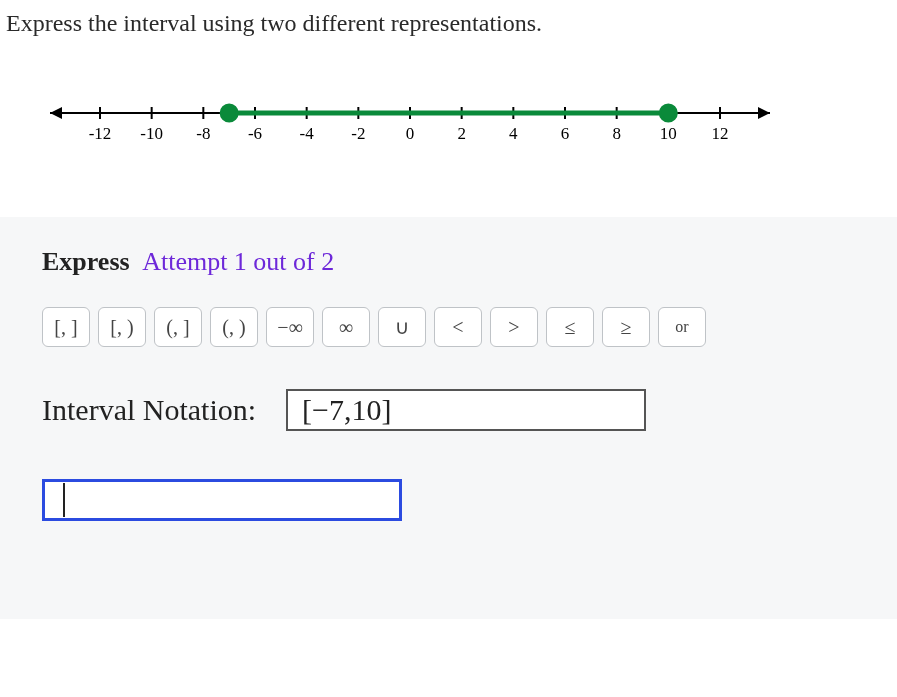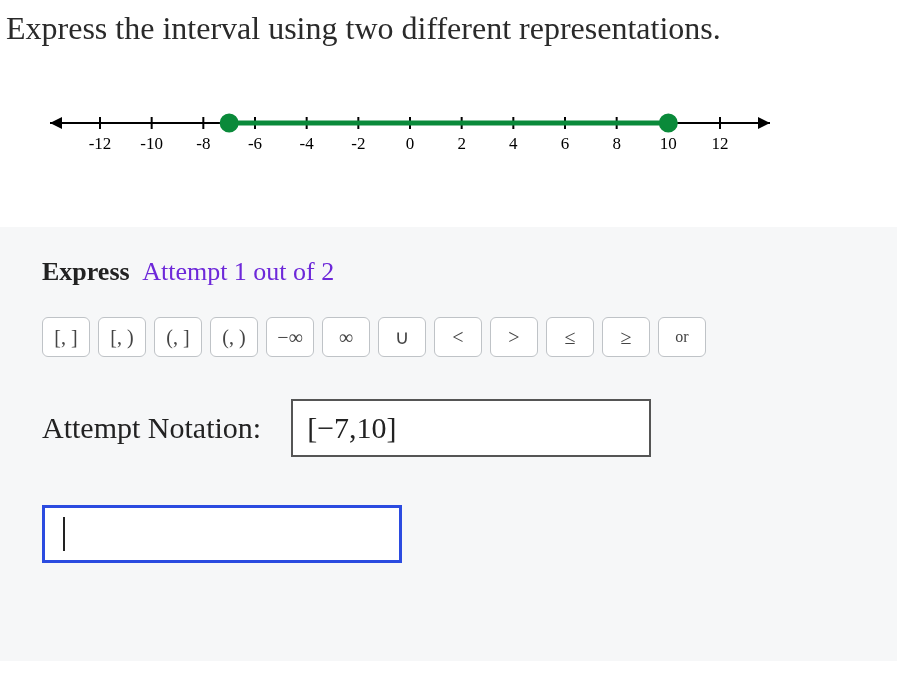--- a/index.html
+++ b/index.html
@@ -7,21 +7,21 @@
     padding: 0;
     font-family: Georgia, 'Times New Roman', serif;
     background: #fff;
     color: #222;
   }
   .page {
     width: 897px;
     box-sizing: border-box;
   }
   .question {
-    font-size: 32px;
+    font-size: 24px;
     padding: 10px 6px 6px 6px;
     color: #2a2a2a;
   }
   .numline-wrap {
     padding: 50px 40px 60px 40px;
   }
   .answer-box {
     background: #f6f7f8;
     padding: 30px 42px 50px 42px;
   }
@@ -68,21 +68,21 @@
     gap: 30px;
     margin-bottom: 48px;
   }
   .notation-label {
     font-size: 30px;
     color: #222;
   }
   .field {
     border: 2px solid #555;
     background: #fff;
-    height: 58px;
+    height: 42px;
     min-width: 360px;
     padding: 0 14px;
     font-size: 30px;
     color: #222;
     display: flex;
     align-items: center;
     box-sizing: border-box;
   }
   .field.active {
     border: 3px solid #2b4be0;
@@ -162,21 +162,21 @@
       <button class="sym-btn">∞</button>
       <button class="sym-btn">∪</button>
       <button class="sym-btn">&lt;</button>
       <button class="sym-btn">&gt;</button>
       <button class="sym-btn">≤</button>
       <button class="sym-btn">≥</button>
       <button class="sym-btn or">or</button>
     </div>
 
     <div class="notation-row">
-      <div class="notation-label">Attempt Notation:</div>
+      <div class="notation-label">Interval Notation:</div>
       <div class="field">
         <span>[−7,10]</span>
       </div>
     </div>
 
     <div class="notation-row">
       <div class="field active">
         <span></span>
         <span class="cursor-bar"></span>
       </div>

